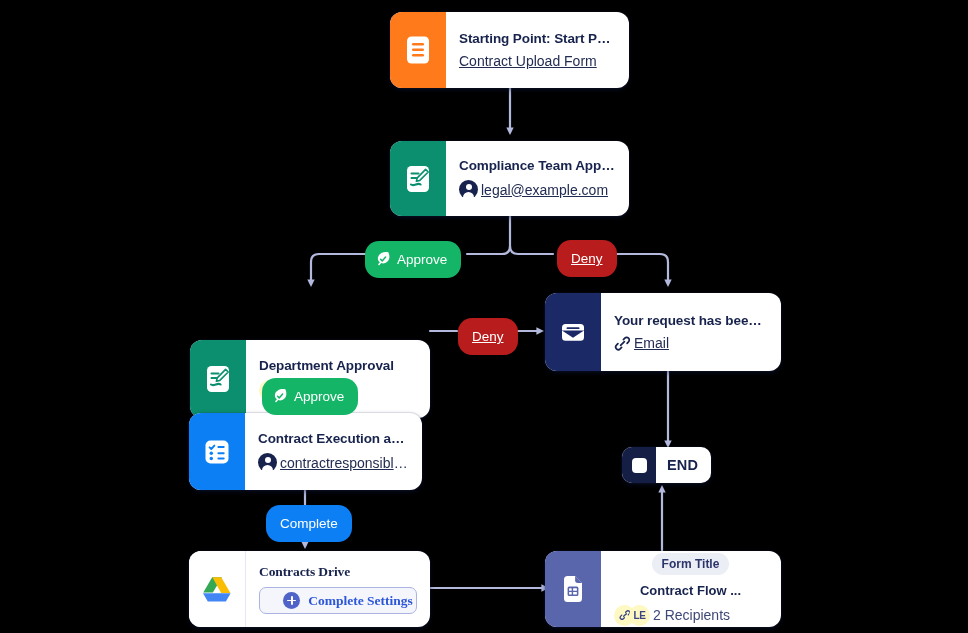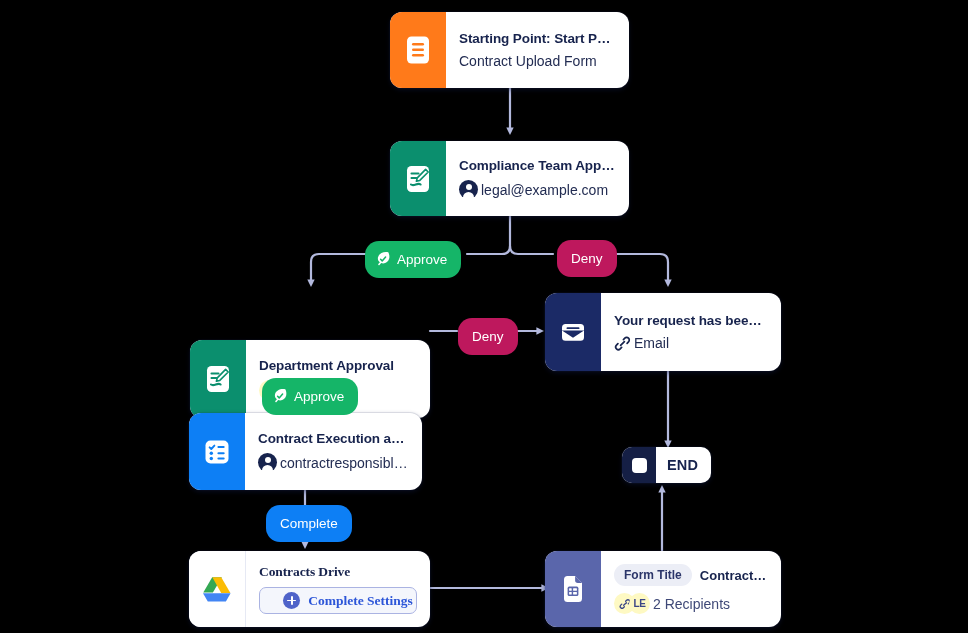--- a/index.html
+++ b/index.html
@@ -71,20 +71,21 @@
     overflow: hidden;
     text-overflow: ellipsis;
   }
   .node-sub {
     font-size: 14px;
     font-weight: 400;
     color: #222c52;
     white-space: nowrap;
     overflow: hidden;
     text-overflow: ellipsis;
+    text-decoration: underline;
   }
   .sub-row {
     display: flex;
     align-items: center;
     gap: 3px;
     min-width: 0;
   }
 
   
   .tint-orange { background: #ff7a1a; }
@@ -152,40 +153,41 @@
     height: 37px;
     padding: 0 14px;
     border-radius: 14px;
     font-size: 13.5px;
     font-weight: 400;
     color: #ffffff;
     white-space: nowrap;
     box-sizing: border-box;
   }
   .pill-approve { background: #15b568; padding-left: 10px; }
-  .pill-deny    { background: #be185d; }
+  .pill-deny    { background: #b91c1c; text-decoration: underline; }
   .pill-complete{ background: #0d7ff5; }
 
   .form-chip {
     display: inline-flex;
     align-items: center;
     height: 22px;
     padding: 0 10px;
     border-radius: 11px;
     background: #eceef6;
     color: #2b3569;
     font-size: 12px;
     font-weight: 700;
     white-space: nowrap;
   }
   .chip-row {
     display: flex;
     align-items: center;
     gap: 8px;
     min-width: 0;
+    flex-direction: column;
   }
   .chip-value {
     font-size: 13px;
     font-weight: 700;
     color: #17234d;
     white-space: nowrap;
     overflow: hidden;
     text-overflow: ellipsis;
   }
   .recip-text {

